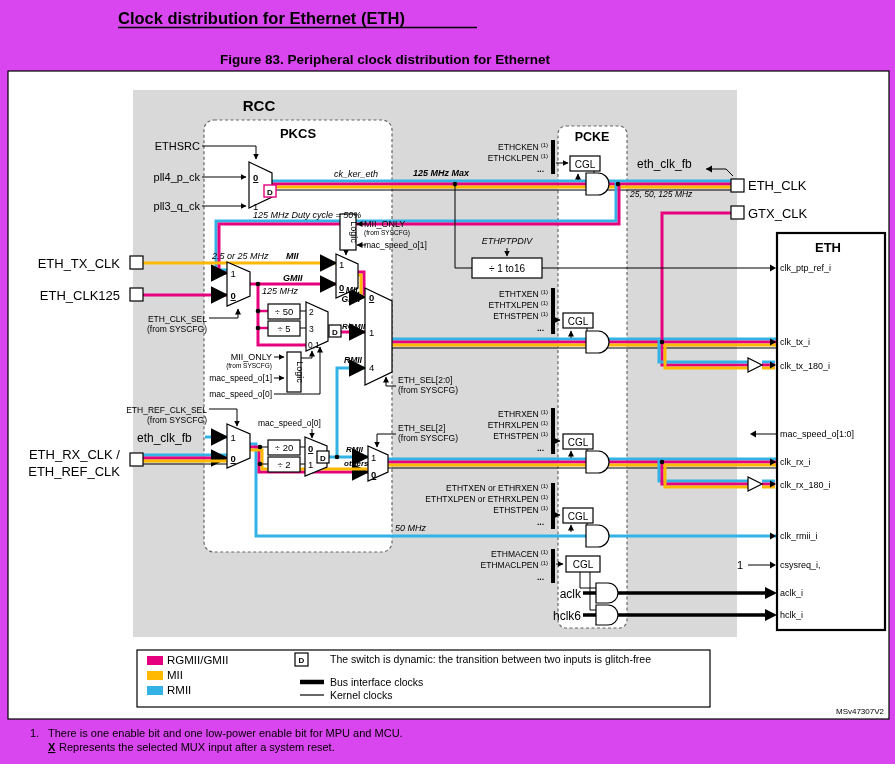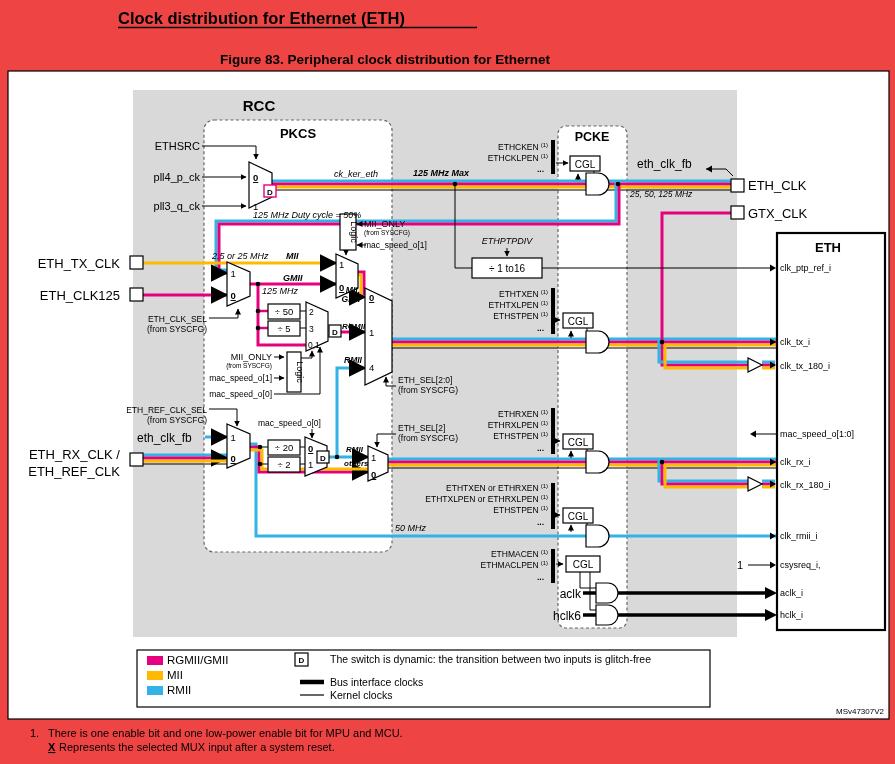--- a/index.html
+++ b/index.html
@@ -1,16 +1,16 @@
 <!DOCTYPE html>
 <html><head>
 <meta charset="utf-8">
 <style>
   html,body{margin:0;padding:0;background:#fff;}
-  #page{width:895px;height:764px;position:relative;background:#ef4444;}
+  #page{width:895px;height:764px;position:relative;background:#d946ef;}
   svg text{font-family:"Liberation Sans","DejaVu Sans",sans-serif;fill:#000;}
   .t65{font-size:6.5px}.t8{font-size:8px}.t85{font-size:8.5px}.t9{font-size:9px}
   .t95{font-size:9.5px}.t10{font-size:10px}.t105{font-size:10.5px}.t11{font-size:11px}
   .t115{font-size:11.5px}.t12{font-size:12px}.t125{font-size:12.5px}.t13{font-size:13px}
   .t135{font-size:13.5px}.t15{font-size:15px}.t165{font-size:16.5px}
   .b{font-weight:bold}.i{font-style:italic}.e{text-anchor:end}.m{text-anchor:middle}
   .u{text-decoration:underline}
   .sup{font-size:6px}
   .wf{fill:#fff;stroke:#000;stroke-width:1.2}
   .ln{stroke:#000;stroke-width:1;fill:none}

